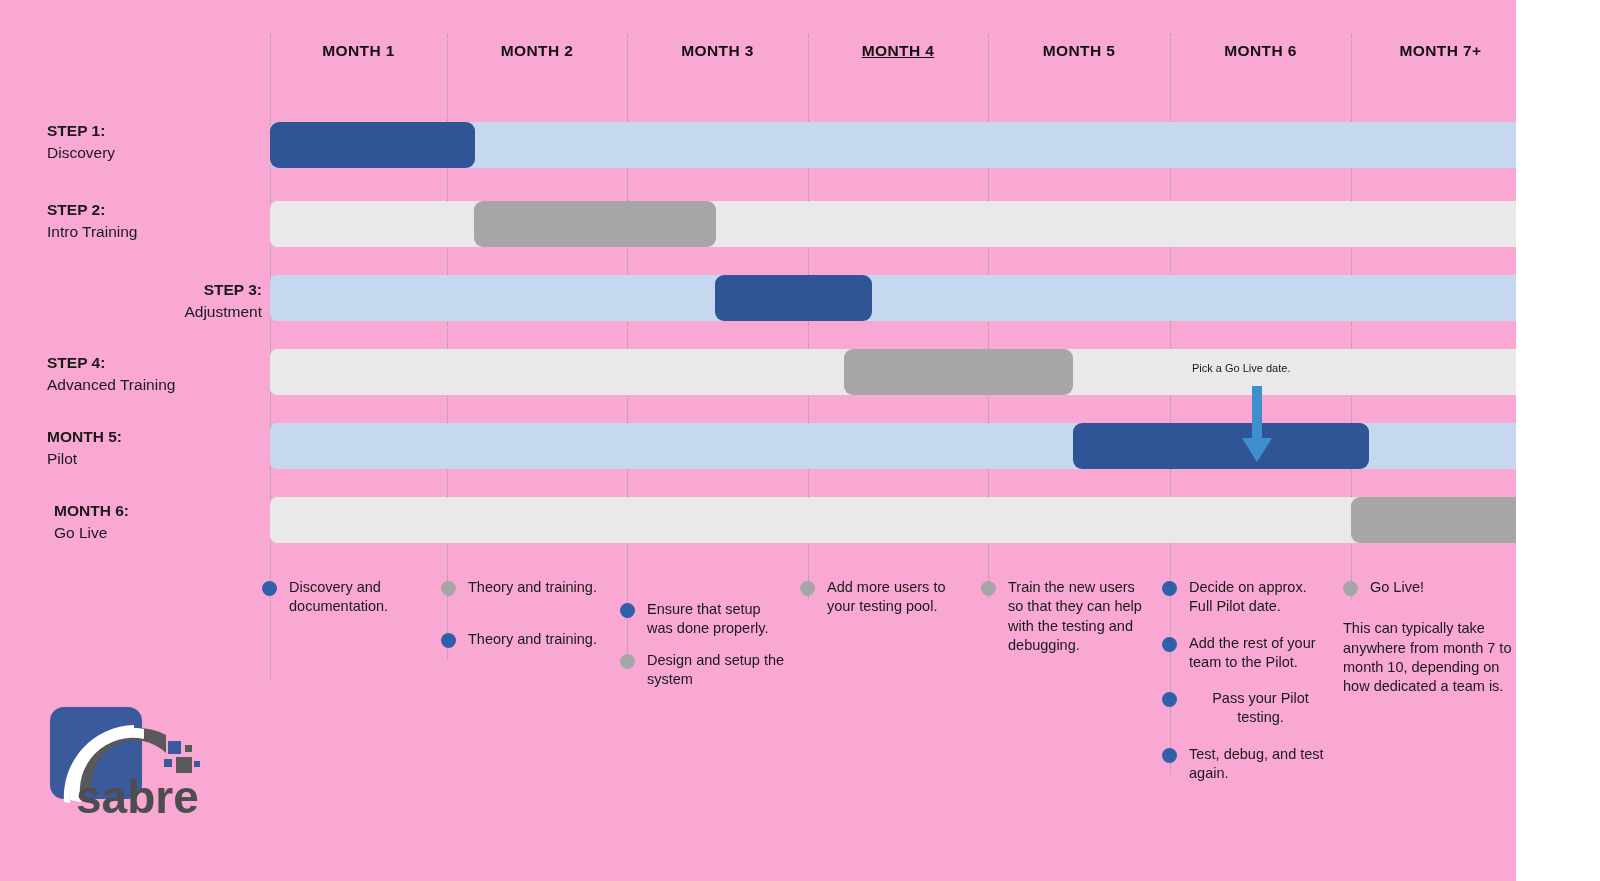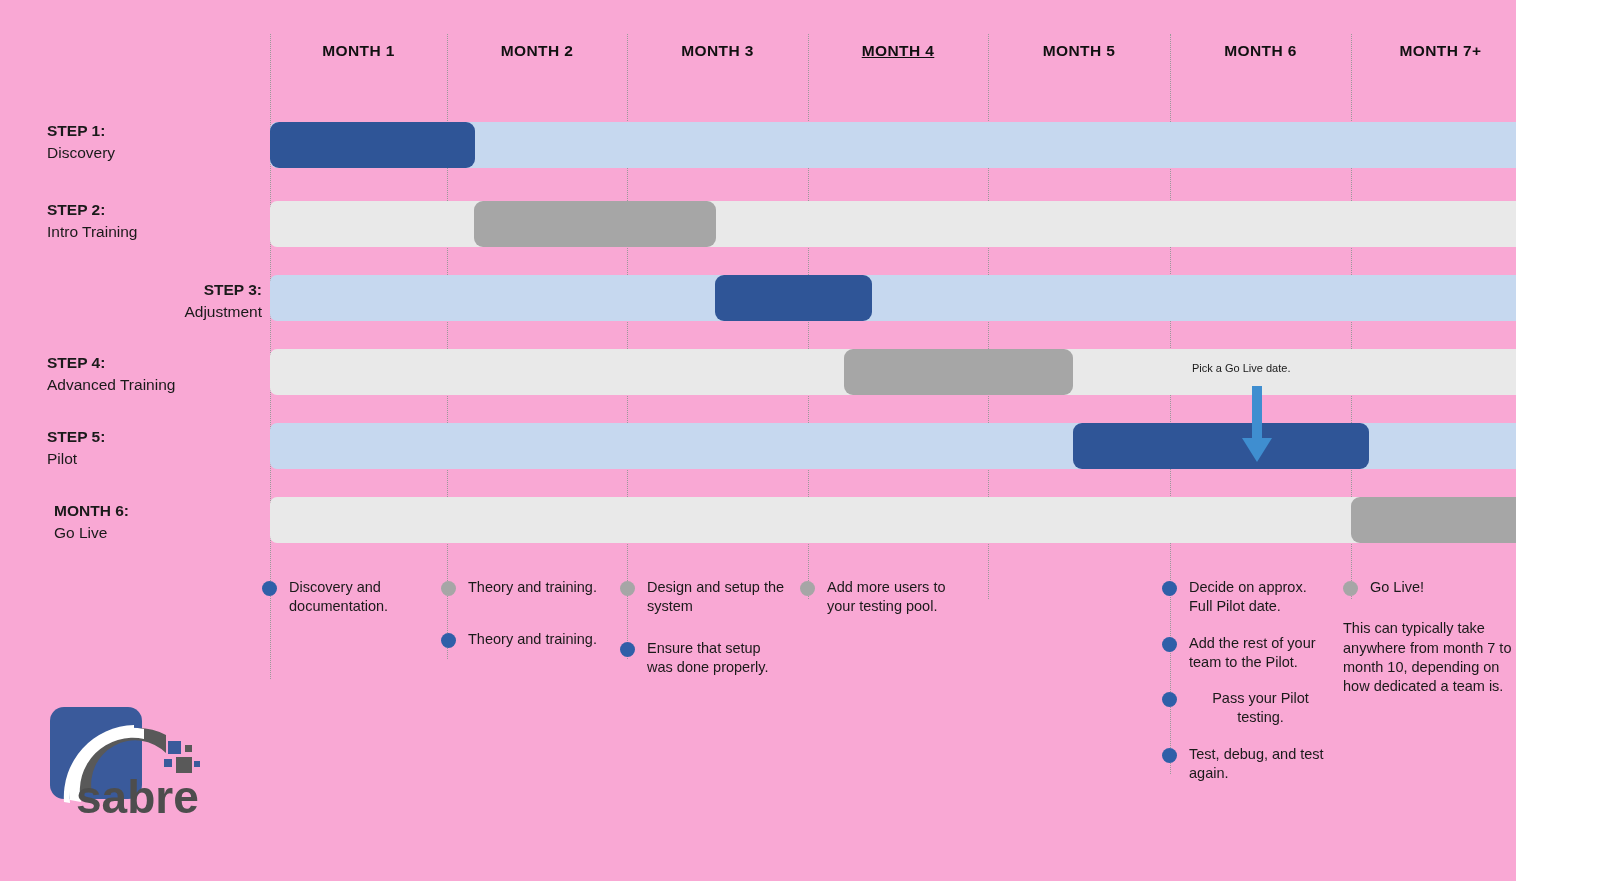--- a/index.html
+++ b/index.html
@@ -161,21 +161,21 @@
   </div>
   <div class="step-label" style="top:279px;text-align:right;">
     <span class="step-no">STEP 3:</span>
     <span class="step-name">Adjustment</span>
   </div>
   <div class="step-label" style="top:352px;">
     <span class="step-no">STEP 4:</span>
     <span class="step-name">Advanced Training</span>
   </div>
   <div class="step-label" style="top:426px;">
-    <span class="step-no">STEP 5:</span>
+    <span class="step-no">MONTH 5:</span>
     <span class="step-name">Pilot</span>
   </div>
   <div class="step-label indent" style="top:500px;">
     <span class="step-no">MONTH 6:</span>
     <span class="step-name">Go Live</span>
   </div>
 
   <div class="track blue" style="top:122px;"></div>
   <div class="bar dark" style="left:270px; width:205px; top:122px;"></div>
 
@@ -214,37 +214,43 @@
       <span class="dot gray"></span>
       <span class="bullet-text">Theory and training.</span>
     </div>
     <div class="bullet-item" style="margin-top:22px;">
       <span class="dot blue"></span>
       <span class="bullet-text">Theory and training.</span>
     </div>
   </div>
 
   <div class="bullet-col" style="left:620px; width:170px;">
+    <div class="bullet-item" style="margin-top:22px;">
+      <span class="dot blue"></span>
+      <span class="bullet-text">Ensure that setup was done properly.</span>
+    </div>
     <div class="bullet-item" style="margin-bottom:14px;">
       <span class="dot gray"></span>
       <span class="bullet-text">Design and setup the system</span>
     </div>
-    <div class="bullet-item" style="margin-top:22px;">
-      <span class="dot blue"></span>
-      <span class="bullet-text">Ensure that setup was done properly.</span>
-    </div>
   </div>
 
   <div class="bullet-col" style="left:800px; width:165px;">
     <div class="bullet-item">
       <span class="dot gray"></span>
       <span class="bullet-text">Add more users to your testing pool.</span>
     </div>
   </div>
 
+  <div class="bullet-col" style="left:981px; width:172px;">
+    <div class="bullet-item">
+      <span class="dot gray"></span>
+      <span class="bullet-text">Train the new users so that they can help with the testing and debugging.</span>
+    </div>
+  </div>
 
   <div class="bullet-col" style="left:1162px; width:170px;">
     <div class="bullet-item" style="margin-bottom:17px;">
       <span class="dot blue"></span>
       <span class="bullet-text">Decide on approx. Full Pilot date.</span>
     </div>
     <div class="bullet-item" style="margin-bottom:17px;">
       <span class="dot blue"></span>
       <span class="bullet-text">Add the rest of your team to the Pilot.</span>
     </div>

